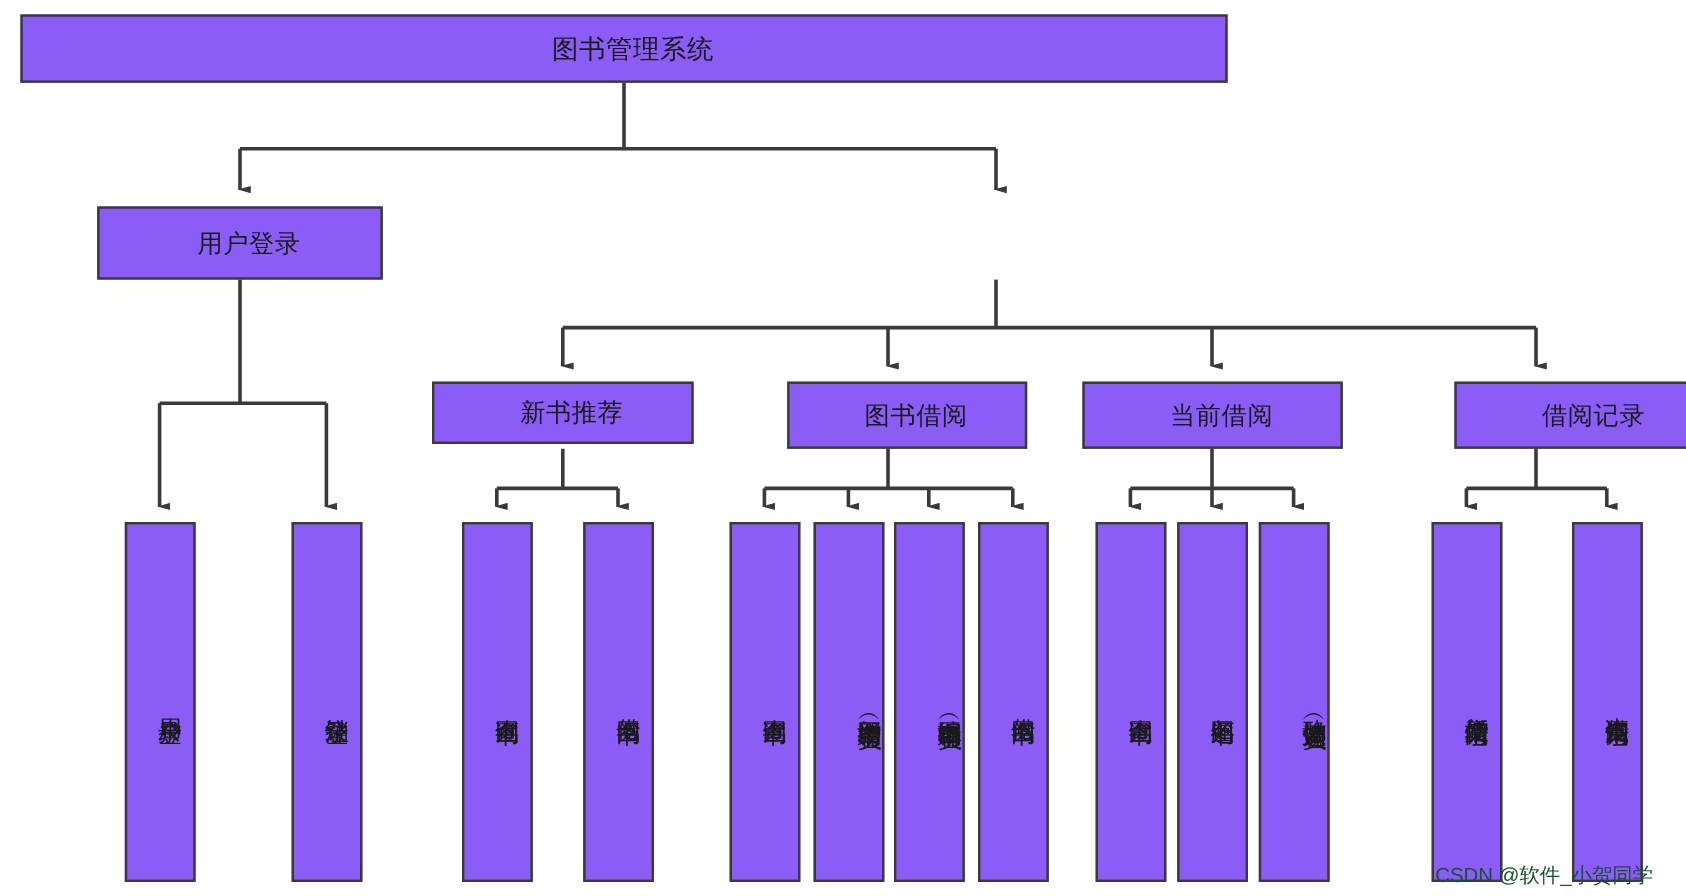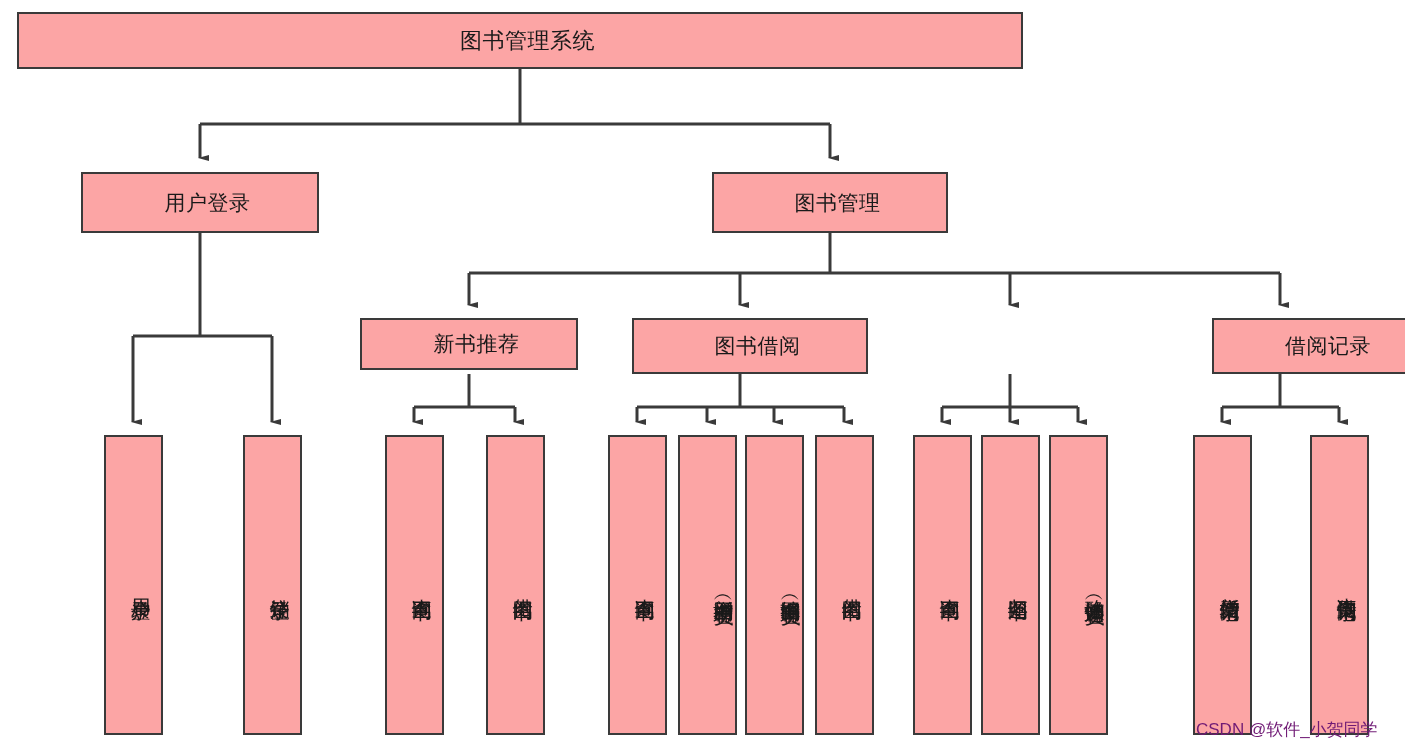--- a/index.html
+++ b/index.html
@@ -23,21 +23,21 @@
     position: absolute;
     left: 0;
     top: 0;
     width: 1405px;
     height: 747px;
     pointer-events: none;
   }
   .node {
     position: absolute;
     box-sizing: border-box;
-    background: #fca5a5;
+    background: #8b5cf6;
     border: 2px solid #3a3a3a;
     display: flex;
     align-items: center;
     justify-content: center;
     color: #1a1a1a;
     padding-left: 15px;
   }
   .node.horiz {
     font-size: 21px;
     letter-spacing: 0.5px;
@@ -54,21 +54,21 @@
   }
   .node.vert.centered {
     align-items: center;
     padding-top: 0;
   }
   .node.root {
     font-size: 22px;
   }
   .watermark {
     position: absolute;
-    color: #701a75;
+    color: #14532d;
     font-size: 17px;
     white-space: nowrap;
     font-family: "Liberation Sans", "DejaVu Sans", sans-serif;
   }
 </style>
 </head>
 <body>
 
 <div id="diagram-root">
 
@@ -131,26 +131,26 @@
       <path d="M 1222 407 L 1339 407"></path>
       <path d="M 1222 407 L 1222 422" marker-end="url(#arrowhead)"></path>
       <path d="M 1339 407 L 1339 422" marker-end="url(#arrowhead)"></path>
     </g>
   </svg>
 
   <div class="node horiz root" style="left:17px; top:12px; width:1006px; height:57px;">图书管理系统</div>
 
   <div class="node horiz" style="left:81px; top:172px; width:238px; height:61px;">用户登录</div>
 
-  <div class="node horiz" style="left:712px; top:172px; width:236px; height:61px;">图书管理</div>
 
   <div class="node horiz" style="left:360px; top:318px; width:218px; height:52px;">新书推荐</div>
 
-  <div class="node horiz" style="left:632px; top:318px; width:236px; height:56px;">图书借阅</div>
+  <div class="node horiz" style="left:656px; top:318px; width:200px; height:56px;">图书借阅</div>
 
+  <div class="node horiz" style="left:902px; top:318px; width:217px; height:56px;">当前借阅</div>
 
   <div class="node horiz" style="left:1172px; top:318px; width:217px; height:56px;margin-left:40px;">借阅记录</div>
 
   <div class="node vert centered" style="left:104px; top:435px; width:59px; height:300px;">用户登录</div>
 
   <div class="node vert centered" style="left:243px; top:435px; width:59px; height:300px;">注销登录</div>
 
   <div class="node vert centered" style="left:385px; top:435px; width:59px; height:300px;">查询图书</div>
 
   <div class="node vert centered" style="left:486px; top:435px; width:59px; height:300px;">借阅图书</div>

